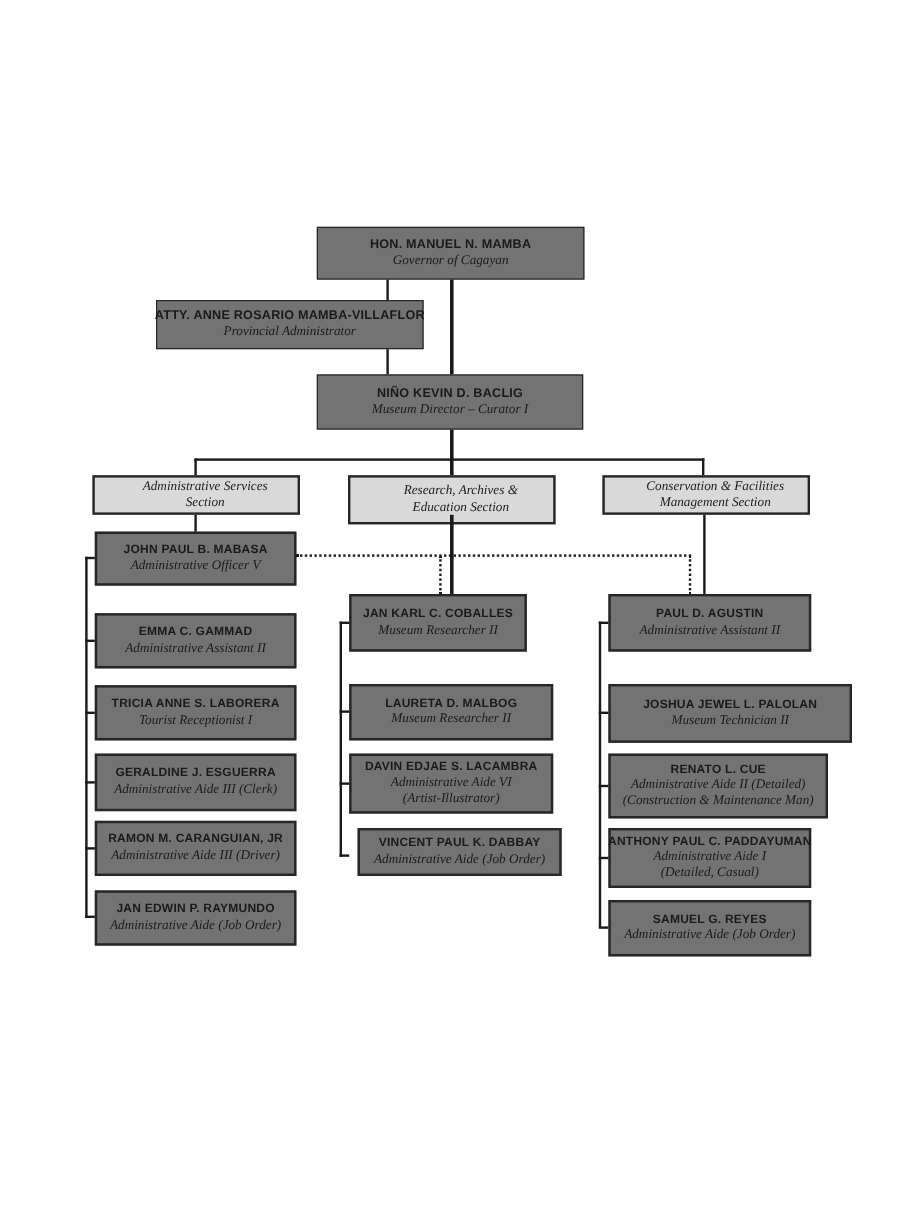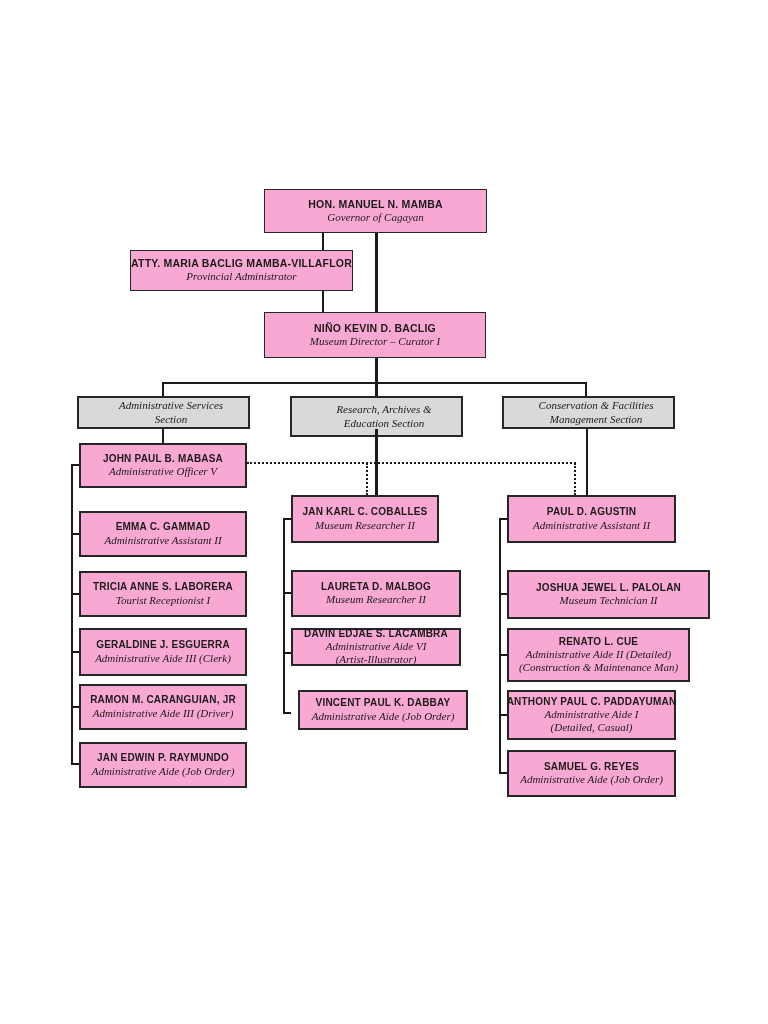--- a/index.html
+++ b/index.html
@@ -5,21 +5,21 @@
   html,body{margin:0;padding:0;background:#ffffff;}
   .page{
     position:relative;
     width:768px;height:1024px;
     background:#ffffff;
     font-family:"Liberation Sans",sans-serif;
     overflow:hidden;
   }
   .box{
     position:absolute;
-    background:#f9a8d4;
+    background:#737373;
     border:2px solid #262626;
     box-sizing:border-box;
     display:flex;flex-direction:column;
     align-items:center;justify-content:center;
     text-align:center;
     padding:2px 3px;
   }
   .box.thin{border-width:1.5px;}
   .box.section{background:#d9d9d9;padding-left:18px;}
   .name{
@@ -47,21 +47,21 @@
 <body>
 
 <div class="page">
 
   <div class="box thin" style="left:264px;top:189px;width:223px;height:44px">
     <div class="name big">HON. MANUEL N. MAMBA</div>
     <div class="role">Governor of Cagayan</div>
   </div>
 
   <div class="box thin" style="left:130px;top:250px;width:223px;height:41px">
-    <div class="name big">ATTY. MARIA BACLIG MAMBA-VILLAFLOR</div>
+    <div class="name big">ATTY. ANNE ROSARIO MAMBA-VILLAFLOR</div>
     <div class="role">Provincial Administrator</div>
   </div>
 
   <div class="box thin" style="left:264px;top:312px;width:222px;height:46px">
     <div class="name big">NIÑO KEVIN D. BACLIG</div>
     <div class="role">Museum Director – Curator I</div>
   </div>
 
   <div class="box section" style="left:77px;top:396px;width:173px;height:33px">
     <div class="role">Administrative Services</div>
@@ -102,21 +102,21 @@
   </div>
 
   <div class="box" style="left:291px;top:495px;width:148px;height:48px">
     <div class="name">JAN KARL C. COBALLES</div>
     <div class="role">Museum Researcher II</div>
   </div>
   <div class="box" style="left:291px;top:570px;width:170px;height:47px">
     <div class="name">LAURETA D. MALBOG</div>
     <div class="role">Museum Researcher II</div>
   </div>
-  <div class="box" style="left:291px;top:628px;width:170px;height:38px">
+  <div class="box" style="left:291px;top:628px;width:170px;height:50px">
     <div class="name">DAVIN EDJAE S. LACAMBRA</div>
     <div class="role">Administrative Aide VI</div>
     <div class="role">(Artist-Illustrator)</div>
   </div>
   <div class="box" style="left:298px;top:690px;width:170px;height:40px">
     <div class="name">VINCENT PAUL K. DABBAY</div>
     <div class="role">Administrative Aide (Job Order)</div>
   </div>
 
   <div class="box" style="left:507px;top:495px;width:169px;height:48px">

